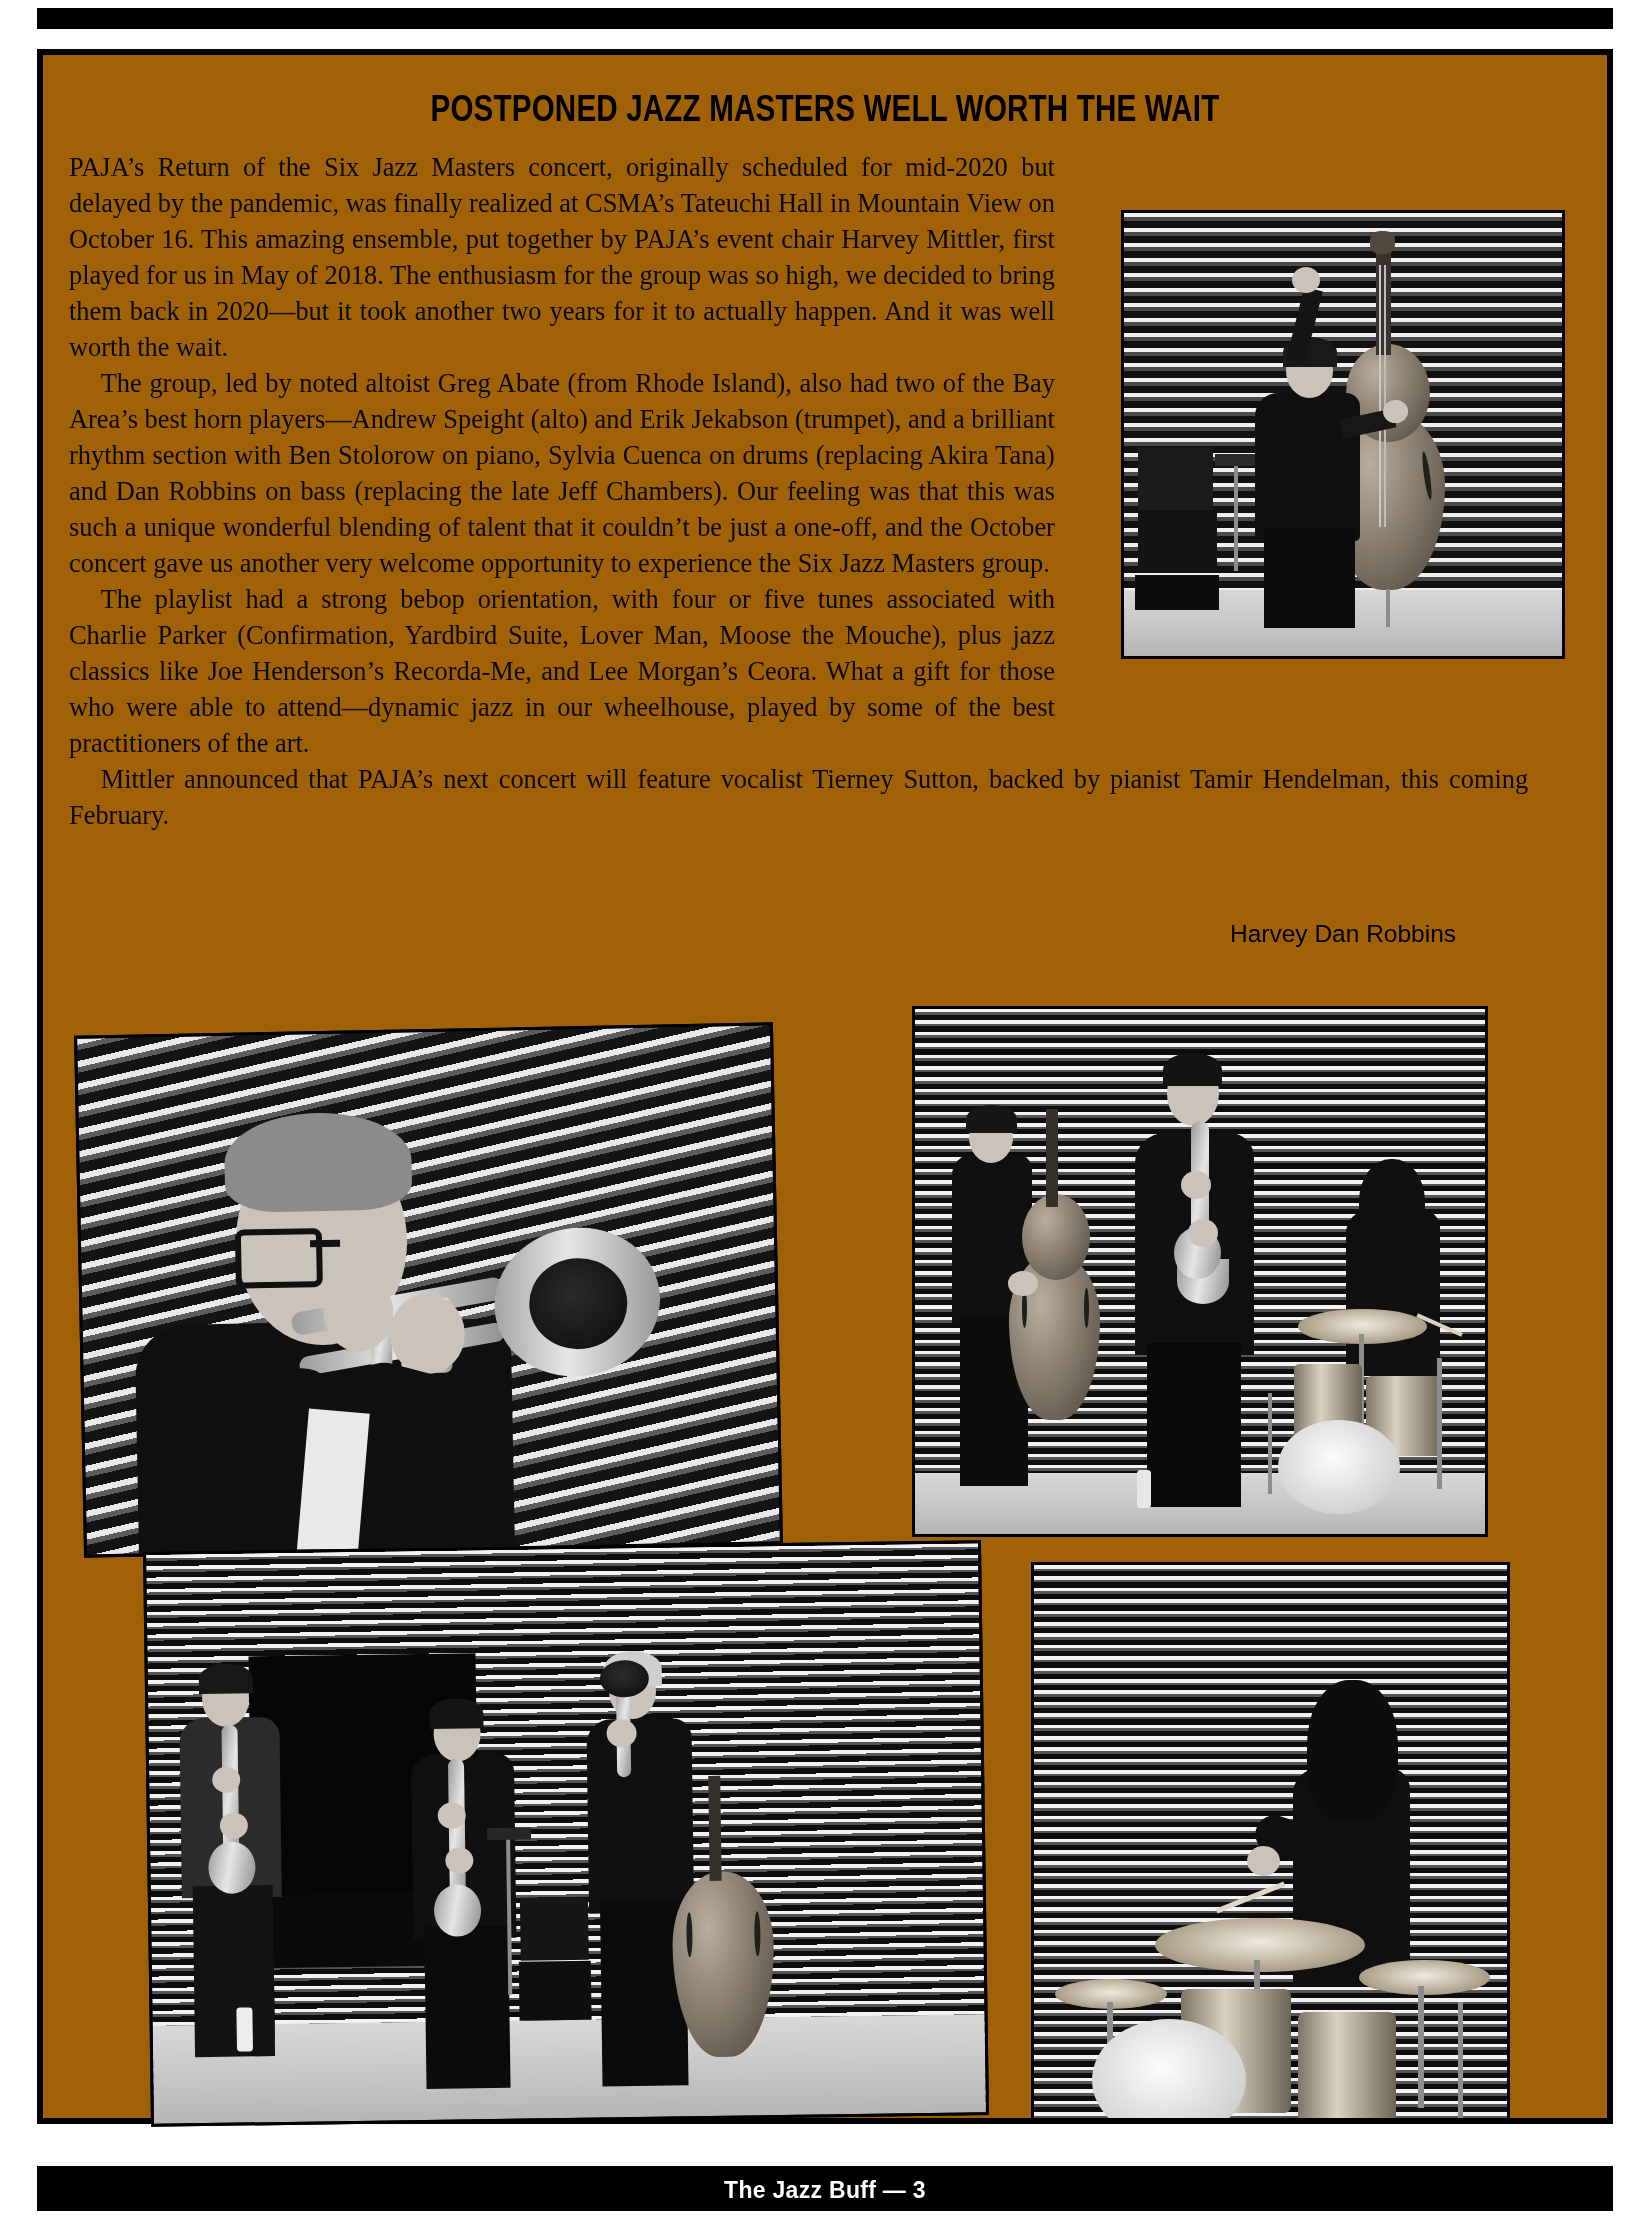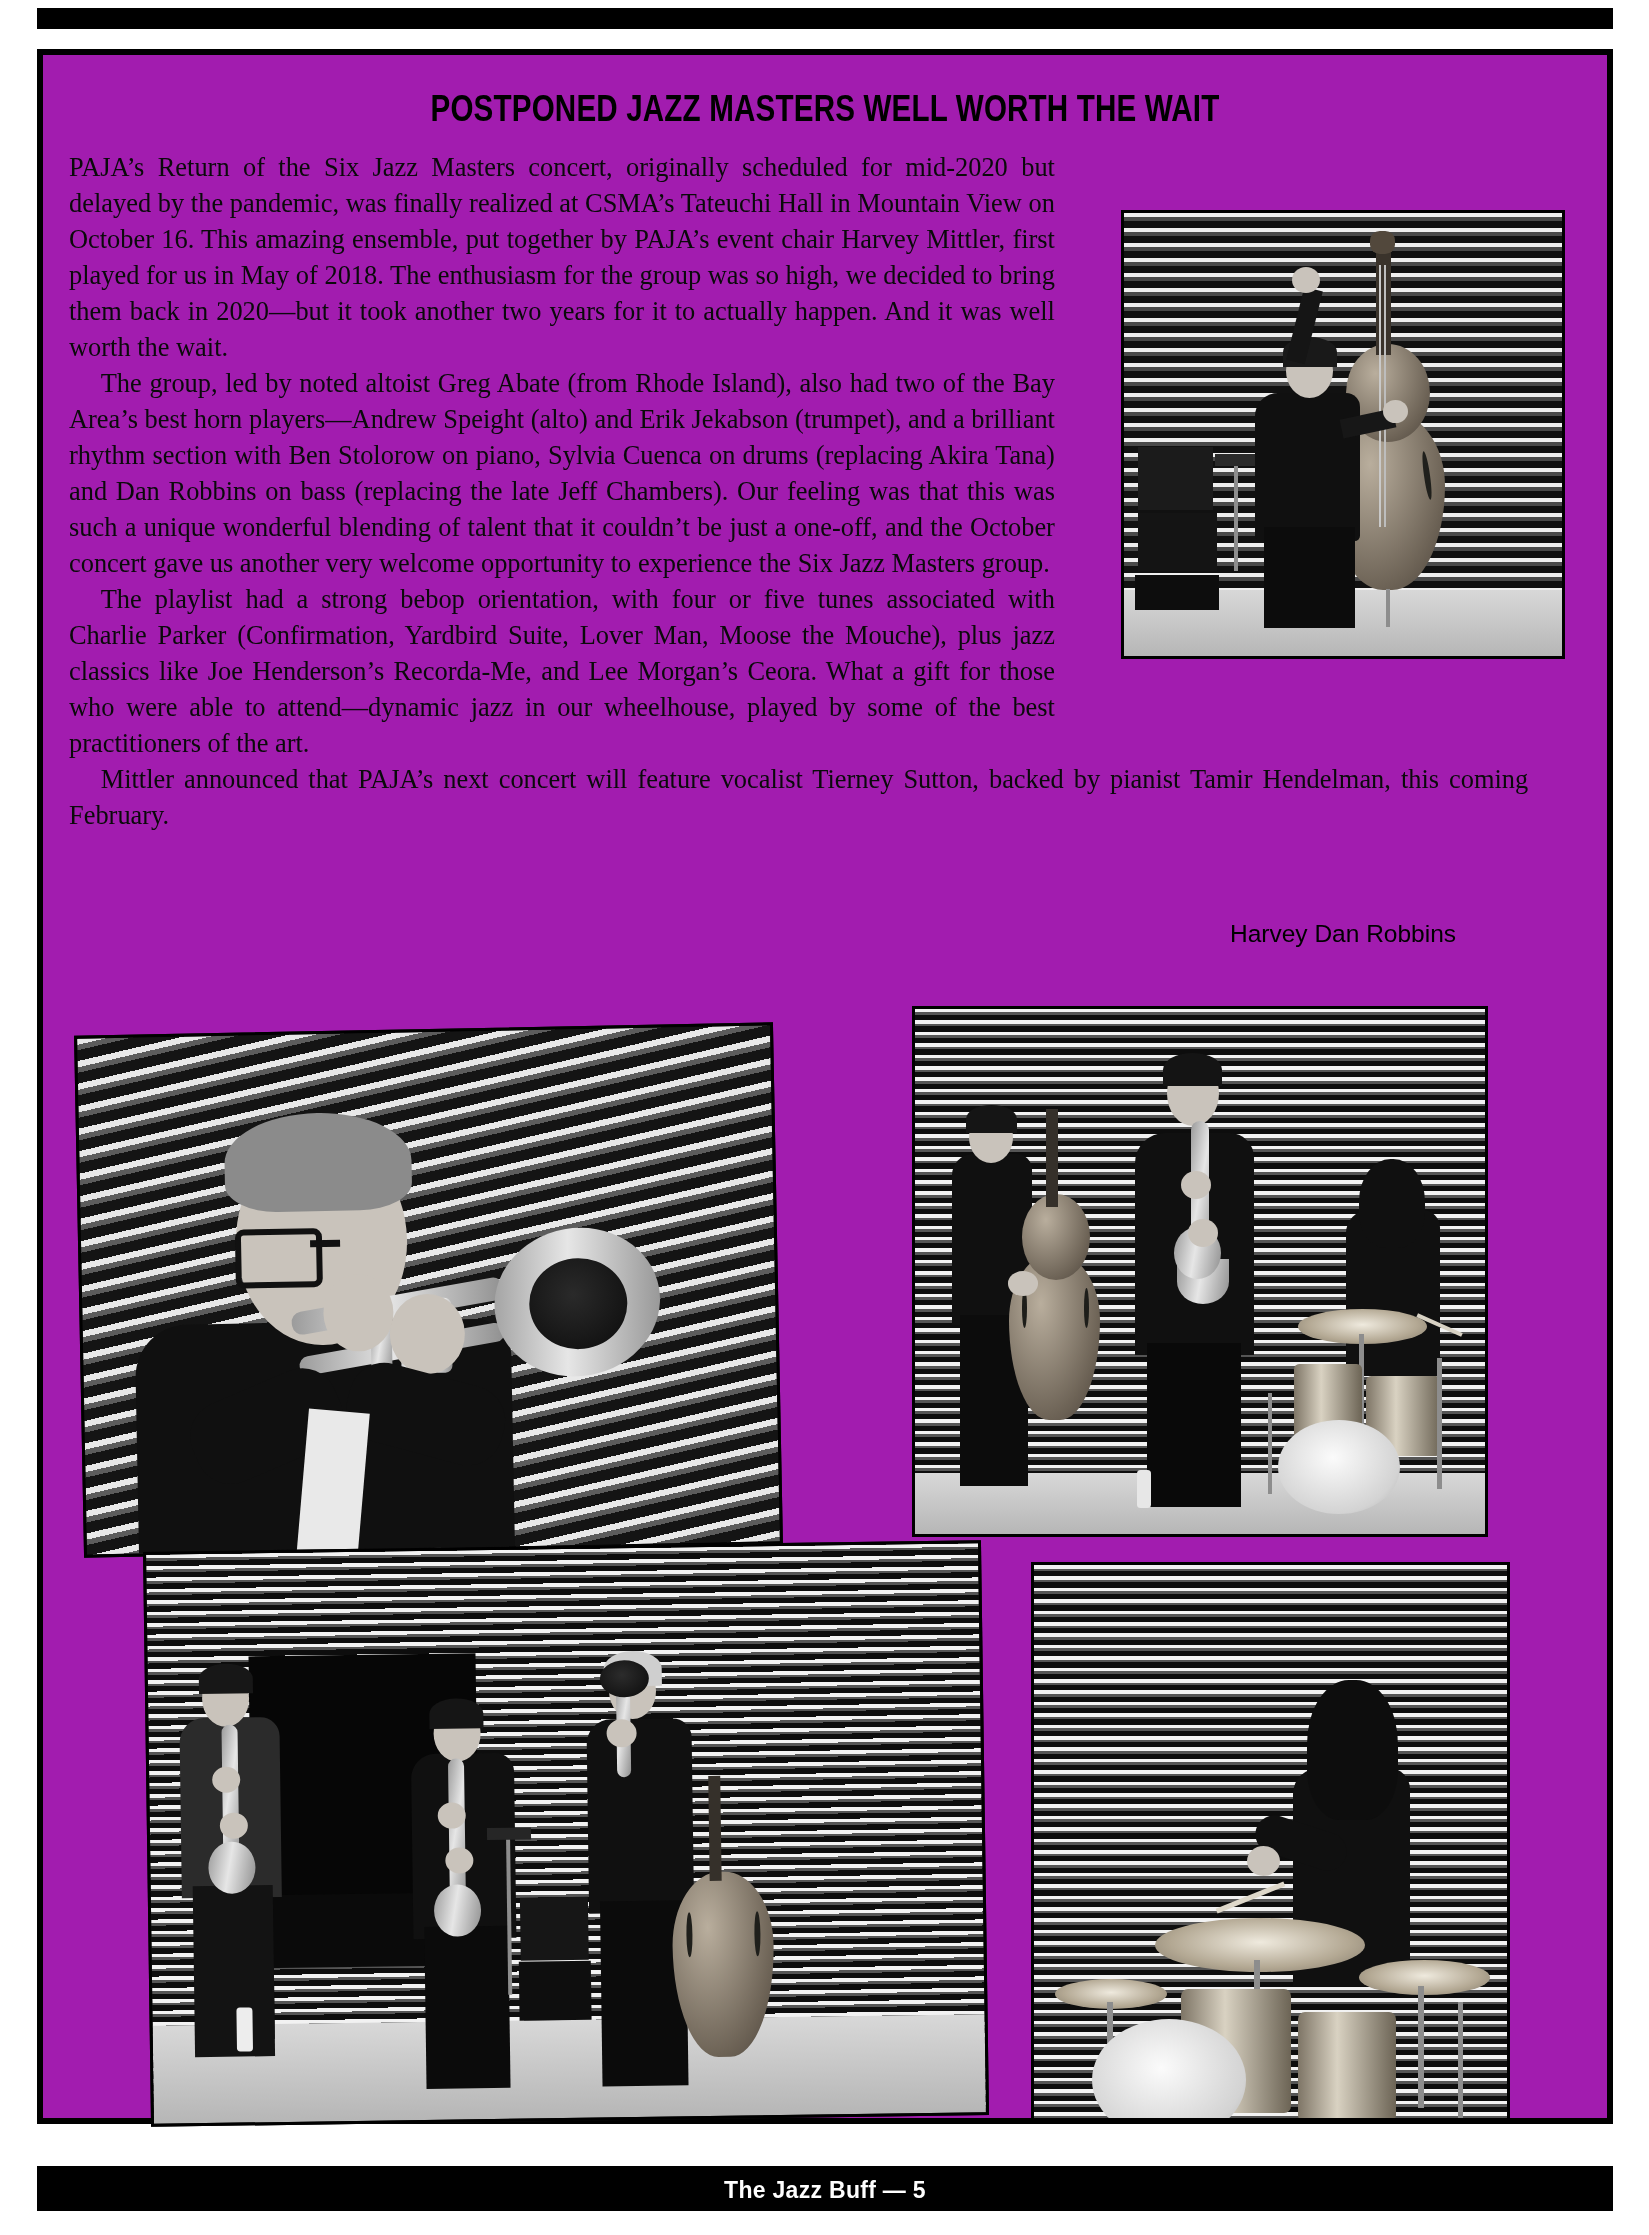--- a/index.html
+++ b/index.html
@@ -29,21 +29,21 @@
 
   
   .frame {
     position: absolute;
     left: 37px;
     top: 49px;
     width: 1576px;
     height: 2075px;
     border: 6.1px solid #000000;
     box-sizing: border-box;
-    background: #a21caf;
+    background: #a16207;
   }
 
   
   .headline {
     position: absolute;
     left: 0;
     top: 33px;
     width: 100%;
     text-align: center;
     font-family: "Liberation Sans", sans-serif;
@@ -407,17 +407,17 @@
 
     <div class="drumshell" style="left:147px; top:424px; width:110px; height:124px; border-radius:7px;"></div>
     <div class="drumshell" style="left:264px; top:447px; width:98px; height:110px; border-radius:7px;"></div>
     <div class="drumhead" style="left:58px; top:454px; width:154px; height:122px;"></div>
     <div class="stand" style="left:180px; top:330px; width:73px; height:5.2px; transform:rotate(-22deg); background:#ded8ca;"></div>
     <div class="stand" style="left:424px; top:437px; width:5.2px; height:122px;"></div>
     <div class="credit" style="left:489px; top:7px;">Karl Robinson</div>
   </div>
 
   <div class="footer-bar">
-    <div class="footer-text">The Jazz Buff — 5</div>
+    <div class="footer-text">The Jazz Buff — 3</div>
   </div>
 
 </div>
 
 
 </body></html>

